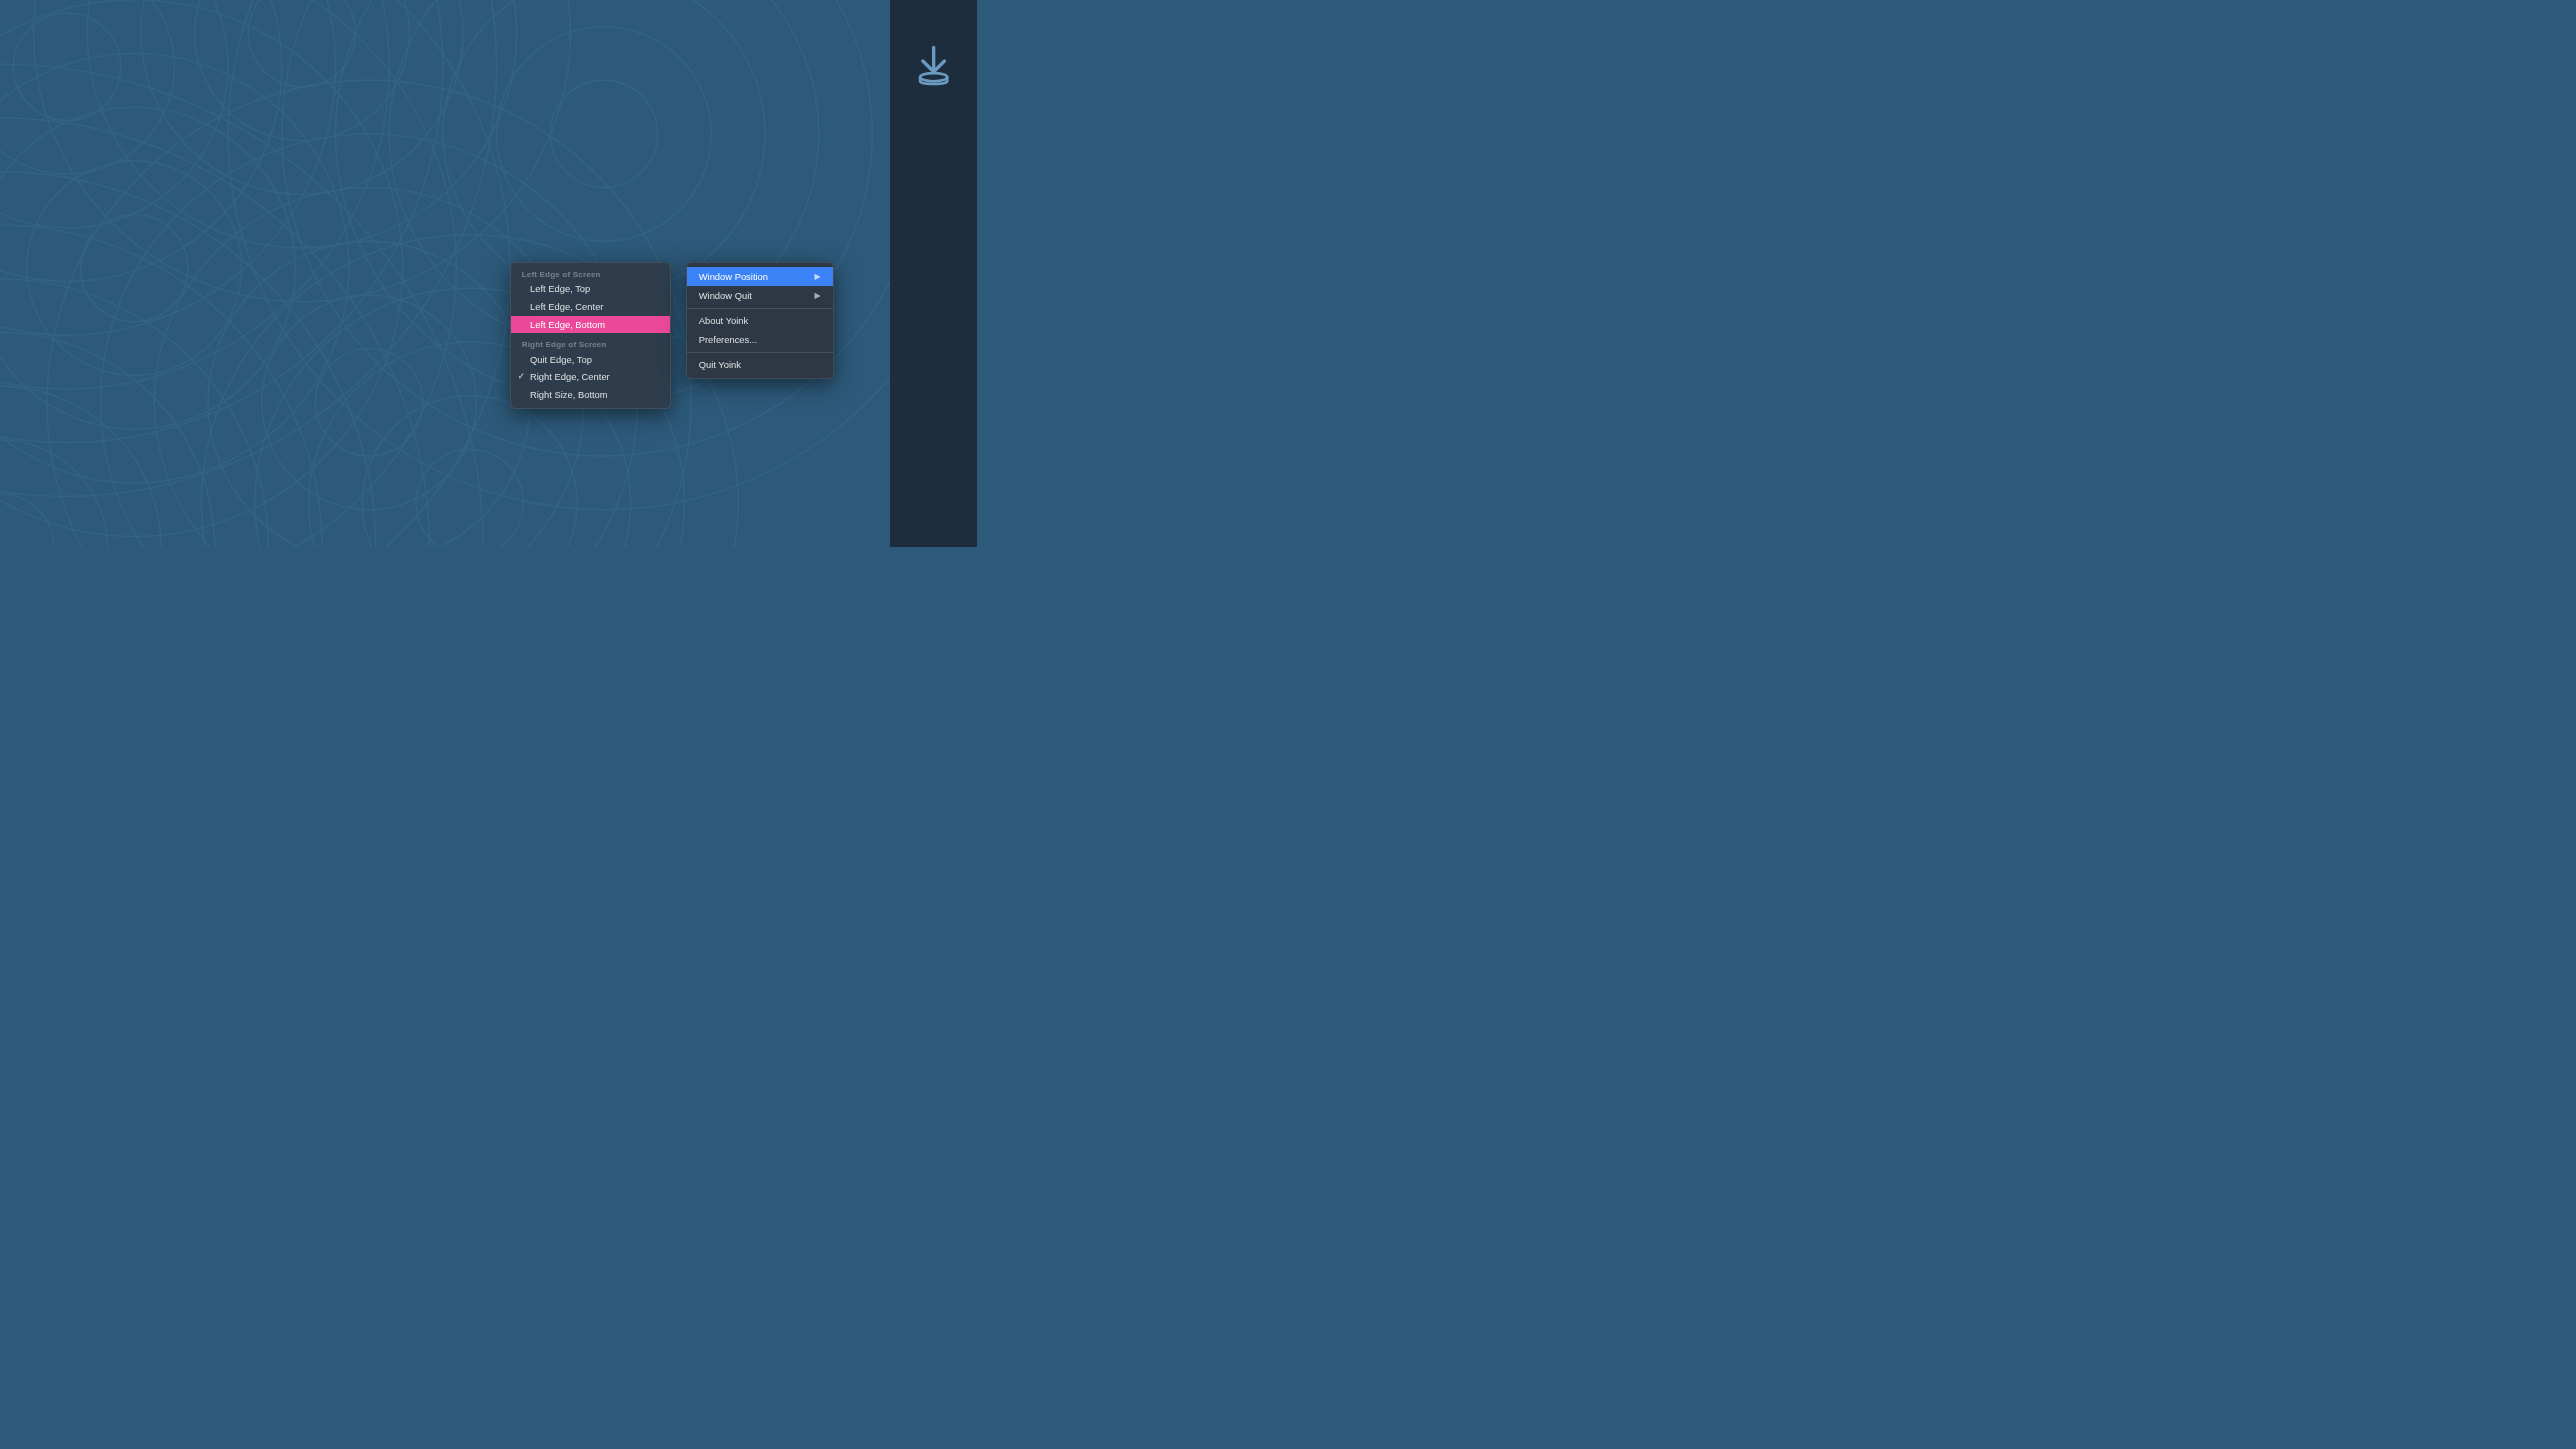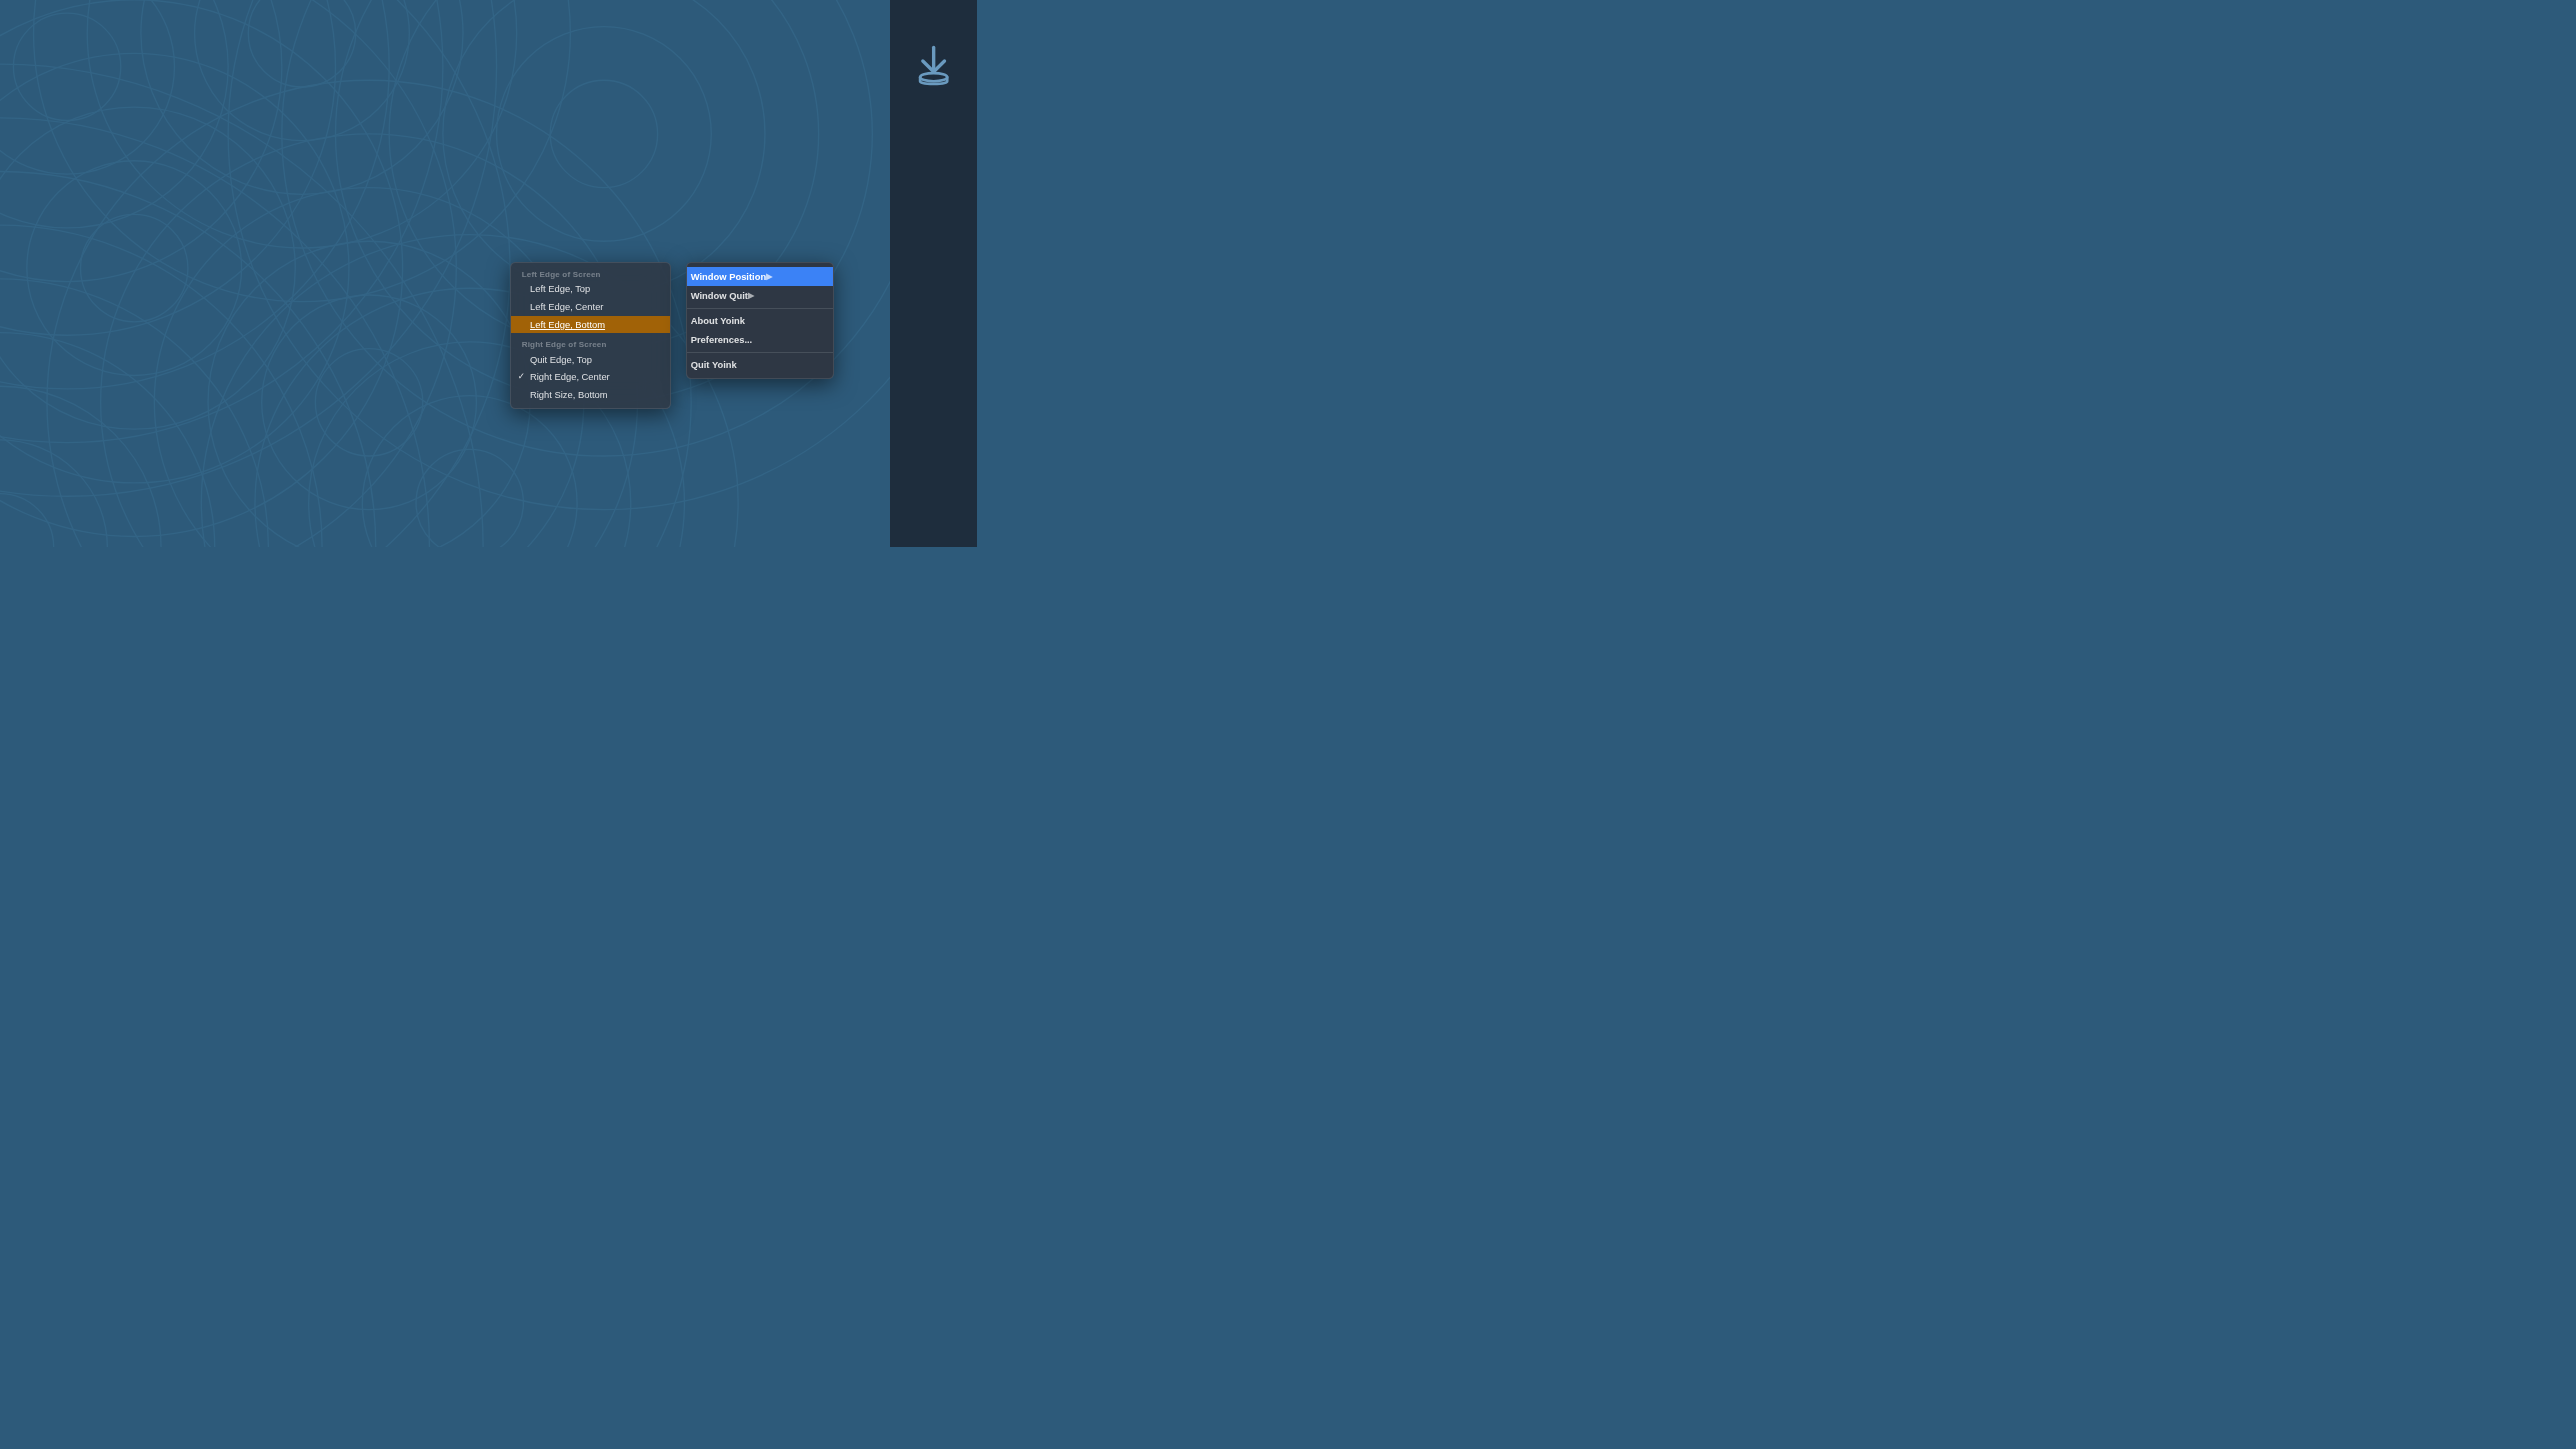--- a/index.html
+++ b/index.html
@@ -92,23 +92,22 @@
       font-size: 9.4px;
       color: rgba(255,255,255,0.85);
       cursor: pointer;
       display: flex;
       align-items: flex-start;
       gap: 4px;
       position: relative;
     }
 
     .submenu-item.active {
-      background: #a16207;
+      background: #ec4899;
       color: #fff;
-      text-decoration: underline;
     }
 
     .submenu-item.checked::before {
       content: "✓";
       position: absolute;
       left: 6.7px;
       font-size: 8.7px;
       color: rgba(255,255,255,0.85);
     }
 
@@ -123,28 +122,27 @@
       -webkit-backdrop-filter: blur(13.4px);
       border-radius: 5.4px;
       padding: 4px 0;
       min-width: 148px;
       border: 0.7px solid rgba(255,255,255,0.1);
       box-shadow: 0 5.4px 21.5px rgba(0,0,0,0.5);
       margin-left: -1.3px;
     }
 
     .main-menu-item {
-      padding: 4px 4px;
+      padding: 4px 12px;
       font-size: 9.4px;
       color: rgba(255,255,255,0.85);
       cursor: pointer;
       display: flex;
       align-items: center;
-      justify-content: flex-start;
-      font-weight: bold;
+      justify-content: space-between;
     }
 
     .main-menu-item.active {
       background: #3b82f6;
       color: #fff;
     }
 
     .main-menu-item .arrow {
       font-size: 8px;
       opacity: 0.7;

